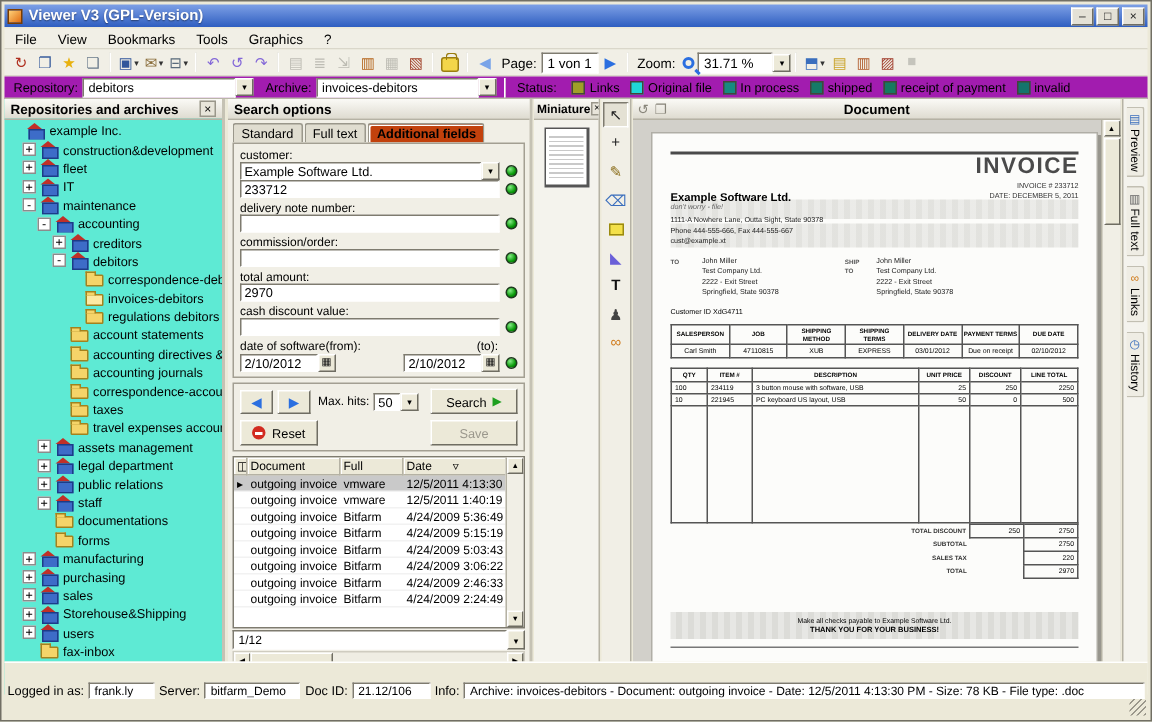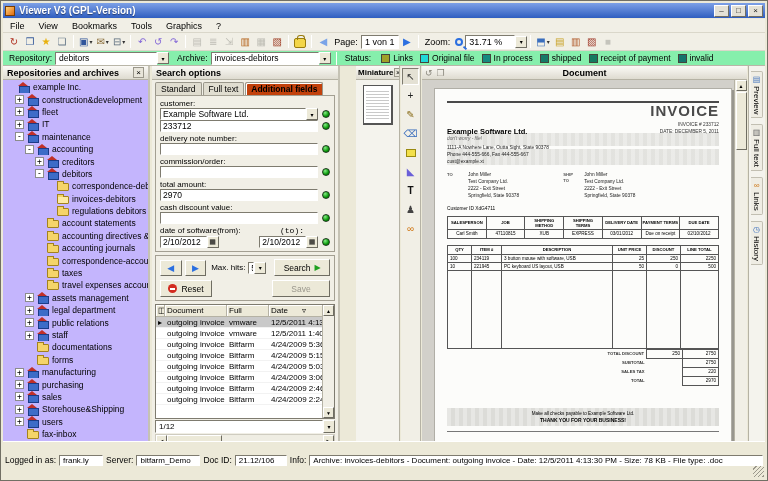--- a/index.html
+++ b/index.html
@@ -15,40 +15,40 @@
 .tb-btn{height:16px;min-width:16px;display:inline-flex;align-items:center;justify-content:center;border:1px solid transparent;background:none;font-size:10px;padding:0 1px;flex:none;}
 .tb-btn.disabled{opacity:.5;}
 .tb-dd{font-size:6px;color:#333;margin-left:1px;flex:none;}
 .tb-sep{width:1px;height:13px;background:#c4c1b2;border-right:1px solid #fff;margin:0 3px;flex:none;}
 .lockchip{width:12px;height:10px;background:#f3d64a;border:1px solid #9a7d10;border-radius:2px;position:relative;margin-top:3px;}
 .lockchip::before{content:"";position:absolute;left:2px;top:-4px;width:6px;height:4px;border:1px solid #9a7d10;border-bottom:none;border-radius:3px 3px 0 0;}
 .sunken{background:#fff;border:1px solid;border-color:#7e7b6f #fff #fff #7e7b6f;font-size:9px;display:inline-flex;align-items:center;padding:0 3px;height:14px;white-space:nowrap;overflow:hidden;}
 .tb-label{font-size:9px;margin:0 3px;white-space:nowrap;}
 .mag{width:8px;height:8px;border:2px solid #2b6fe0;border-radius:50%;position:relative;margin:0 2px;flex:none;}
 .mag::after{content:"";position:absolute;width:4px;height:2px;background:#2b6fe0;transform:rotate(45deg);left:6px;top:7px;}
-.toolbar2{position:absolute;top:50px;left:2px;right:2px;height:15px;display:flex;align-items:center;font-size:8.5px;background:#86efac;border-bottom:1px solid #b9b6a8;padding:0 3px;}
+.toolbar2{position:absolute;top:50px;left:2px;right:2px;height:15px;display:flex;align-items:center;font-size:8.5px;background:#a21caf;border-bottom:1px solid #b9b6a8;padding:0 3px;}
 .leg-sq{width:9px;height:9px;border:1px solid #44443c;margin:0 3px 0 7px;flex:none;}
 .leg-lbl{white-space:nowrap;}
 .dd-btn{width:12px;height:12px;background:#ece9d8;border:1px solid;border-color:#fff #6f6d62 #6f6d62 #fff;font-size:6px;display:inline-flex;align-items:center;justify-content:center;padding:0;flex:none;}
 .main{position:absolute;top:65px;left:2px;right:2px;bottom:17px;background:#ece9d8;}
 .panel-header{height:14px;background:linear-gradient(180deg,#fbfaf6,#dedbd0);border-bottom:1px solid #b5b2a4;display:flex;align-items:center;font-size:9px;font-weight:bold;padding:0 4px;white-space:nowrap;overflow:hidden;}
 .close-x{margin-left:auto;font-size:8px;line-height:8px;border:1px solid #9a978b;background:#e8e5da;width:11px;height:11px;text-align:center;padding:0;flex:none;}
-.left-panel{position:absolute;left:0;top:0;width:147px;bottom:0;background:#c4b5fd;border-right:2px solid #c5c2b4;}
+.left-panel{position:absolute;left:0;top:0;width:147px;bottom:0;background:#5eead4;border-right:2px solid #c5c2b4;}
 .tree{height:calc(100% - 14px);overflow:hidden;padding-top:1px;}
 .tree-row{display:flex;align-items:center;height:12.4px;white-space:nowrap;overflow:hidden;}
 .exp{width:9px;height:9px;border:1px solid #8c8c8c;background:#fff;font-size:8px;line-height:7px;text-align:center;margin-right:2px;flex:none;font-family:"DejaVu Sans Mono",monospace;}
 .exp-sp{width:12px;flex:none;}
 .repo-ico{width:13px;height:11px;position:relative;flex:none;margin-right:3px;}
 .repo-ico::before{content:"";position:absolute;left:1px;top:0;border-left:5px solid transparent;border-right:5px solid transparent;border-bottom:4px solid #c03028;}
 .repo-ico::after{content:"";position:absolute;left:2px;top:4px;width:9px;height:6px;background:#3d6cc8;border:1px solid #1c3c88;}
 .folder-ico{width:12px;height:8px;background:#f5d469;border:1px solid #a3821e;border-radius:1px;position:relative;flex:none;margin:2px 3px 0 0;}
 .folder-ico::before{content:"";position:absolute;top:-3px;left:-1px;width:5px;height:2px;background:#f5d469;border:1px solid #a3821e;border-bottom:none;}
 .folder-open{background:#fdeaa4;}
 .tree-label{font-size:8.5px;}
-.mid-panel{position:absolute;left:149px;top:0;width:188px;bottom:0;background:#f1efe6;border-right:2px solid #c5c2b4;display:flex;flex-direction:column;}
+.mid-panel{position:absolute;left:149px;top:0;width:203px;bottom:0;background:#f1efe6;border-right:2px solid #c5c2b4;display:flex;flex-direction:column;}
 .tabs{display:flex;height:15px;padding:2px 3px 0;flex:none;}
 .tab{font-size:8.5px;padding:4px 5px;border:1px solid #9a978b;border-bottom:none;border-radius:2px 2px 0 0;background:#e0ddd0;margin-right:1px;display:flex;align-items:center;}
 .tab.active{background:#c2410c;font-weight:bold;box-shadow:inset 1px 1px 0 #fff;}
 .fieldbox{border:1px solid #a39f92;margin:0 3px;padding:1px 4px 3px;flex:none;background:#f1efe6;}
 .fld-label{font-size:8px;margin-top:2px;}
 .fld-row{display:flex;align-items:center;}
 .fld-input{flex:1;height:12px;background:#fff;border:1px solid;border-color:#7e7b6f #fff #fff #7e7b6f;font-size:8.5px;padding:0 2px;display:flex;align-items:center;white-space:nowrap;overflow:hidden;}
 .dot{width:8px;height:8px;border-radius:50%;background:radial-gradient(circle at 35% 30%,#86ec86,#0a9a0a 60%,#056005);border:1px solid #1e3a1e;margin-left:4px;flex:none;}
 .cal-btn{width:12px;height:12px;background:#ece9d8;border:1px solid;border-color:#fff #6f6d62 #6f6d62 #fff;font-size:7px;line-height:10px;text-align:center;padding:0;flex:none;}
 .navbox{border:1px solid #a39f92;margin:3px 3px 0;padding:3px 4px;flex:none;}
@@ -486,21 +486,21 @@
             <div>
               <div class="fld-label">cash discount value:</div>
               <div class="fld-row">
                 <span class="fld-input"></span>
                 <span class="dot"></span>
               </div>
             </div>
           </div>
         <div class="fld-label" style="display:flex;justify-content:space-between;">
             <span>date of software(from):</span>
-            <span style="margin-right: 26px; font-family: Liberation Mono, monospace;">(to):</span>
+            <span style="margin-right: 13px;">(to):</span>
           </div>
         <div class="fld-row" style="margin-top:1px;">
           <span class="fld-input" style="max-width:52px;">2/10/2012</span>
           <button class="cal-btn">▦</button>
           <span style="flex:1;"></span>
           <span class="fld-input" style="max-width:52px;">2/10/2012</span>
           <button class="cal-btn">▦</button>
           <span class="dot"></span>
         </div>
       </div>

